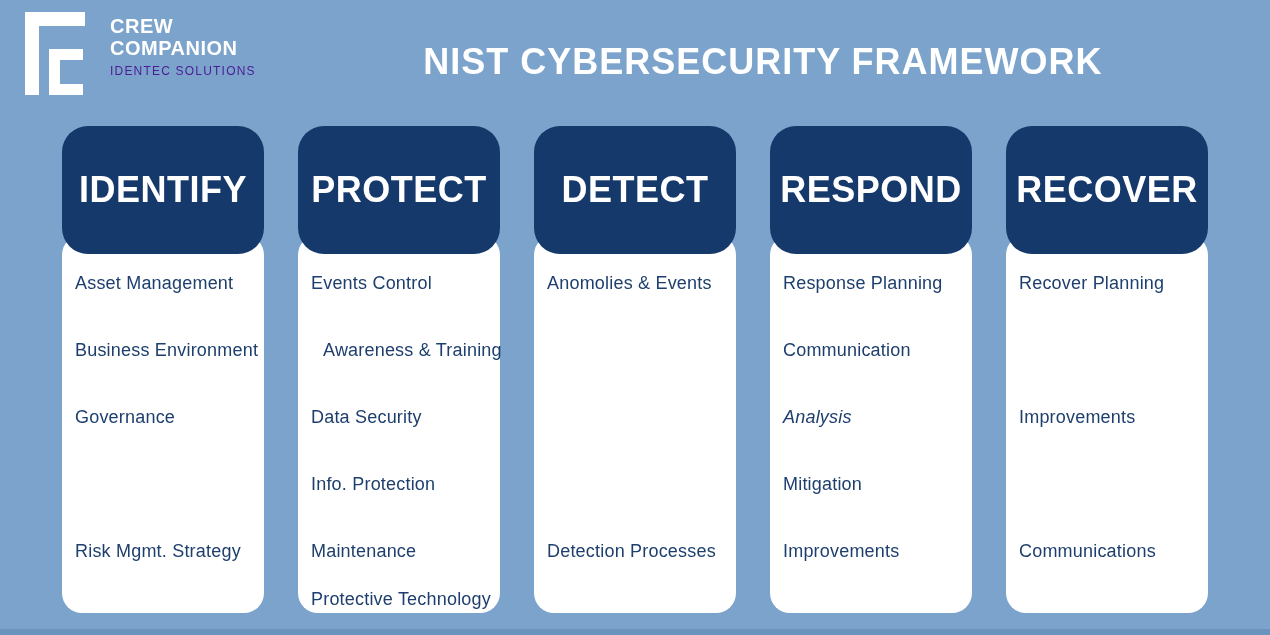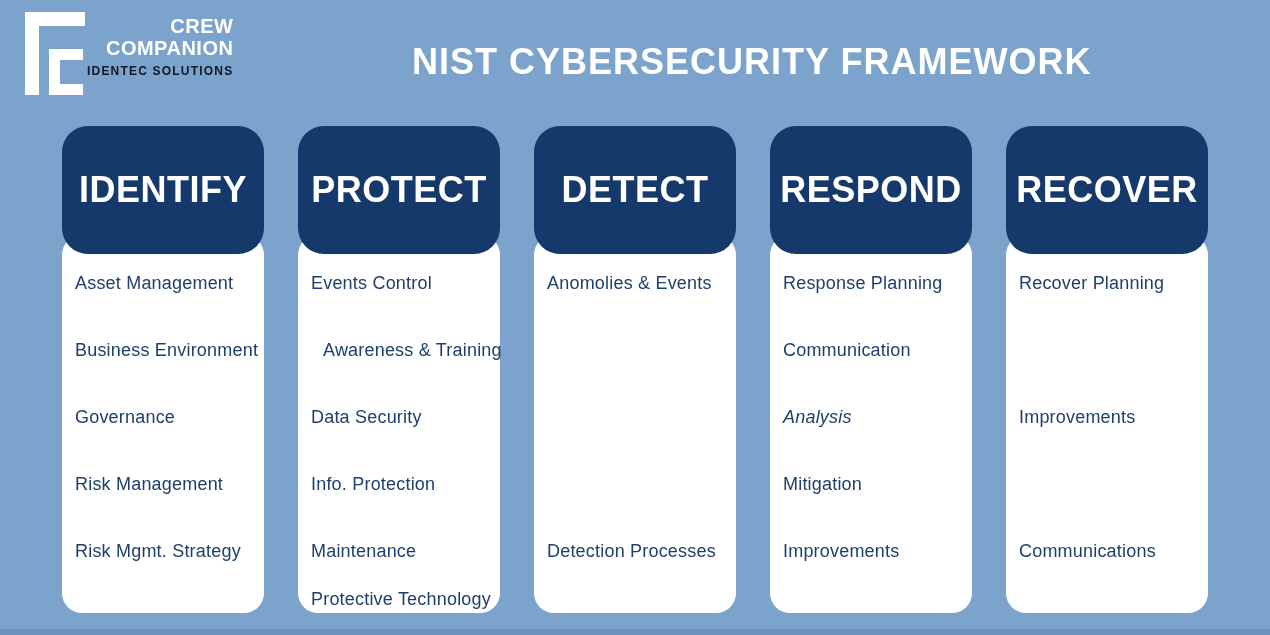--- a/index.html
+++ b/index.html
@@ -9,29 +9,29 @@
     --card:#FFFFFF;
     --strip:#6A94BD;
   }
   *{box-sizing:border-box;}
   html,body{margin:0;padding:0;}
   body{width:1270px;height:635px;font-family:"Liberation Sans",sans-serif;}
   .page{position:relative;width:1270px;height:635px;background:var(--bg);overflow:hidden;}
 
   
   .topbar{position:absolute;top:0;left:0;right:0;height:122px;display:flex;align-items:flex-start;}
-  .logo{display:flex;gap:2px;margin:12px 0 0 25px;text-align:right;}
+  .logo{display:flex;gap:25px;margin:12px 0 0 25px;}
   .logo-mark{position:relative;width:60px;height:83px;flex:0 0 auto;}
   .lm-outer{position:absolute;left:0;top:0;width:100%;height:100%;
     border-top:14px solid #fff;border-left:14px solid #fff;}
   .lm-inner{position:absolute;left:24px;top:37px;right:2px;bottom:0;
     border-top:11px solid #fff;border-left:11px solid #fff;border-bottom:11px solid #fff;}
   .logo-text{display:flex;flex-direction:column;justify-content:flex-start;padding-top:4px;}
   .brand-line{color:#fff;font-weight:bold;font-size:20px;line-height:1.08;letter-spacing:0.5px;}
-  .brand-sub{color:#0f172a;font-weight:bold;font-size:12px;letter-spacing:1.2px;margin-top:5px;}
+  .brand-sub{color:#4c1d95;font-weight:normal;font-size:12px;letter-spacing:1.2px;margin-top:5px;}
   .title{flex:1;margin:8px;text-align:center;color:#fff;font-weight:bold;font-size:36px;
     letter-spacing:1px;padding-top:33px;}
 
   
   .columns{position:absolute;left:62px;right:62px;top:122px;bottom:22px;display:flex;gap:34px;}
   .column{position:relative;flex:1;}
   .col-header{position:absolute;top:4px;left:0;right:0;height:128px;background:var(--navy);
     border-radius:26px;z-index:2;display:flex;align-items:center;justify-content:center;}
   .col-header-label{color:#fff;font-weight:bold;font-size:36px;letter-spacing:0.5px;}
   .col-body{position:absolute;top:113px;left:0;right:0;bottom:0;background:var(--card);
@@ -64,21 +64,20 @@
 
   <main class="columns" id="columns">
   <section class="column">
     <div class="col-header">
       <span class="col-header-label">IDENTIFY</span>
     </div>
     <div class="col-body">
           <div class="item" style="grid-row: 1;">Asset Management</div>
           <div class="item" style="grid-row: 2;">Business Environment</div>
           <div class="item" style="grid-row: 3;">Governance</div>
-          <div class="item" style="grid-row: 4;">Risk Management</div>
           <div class="item" style="grid-row: 5;">Risk Mgmt. Strategy</div>
         </div>
   </section>
 
   <section class="column">
     <div class="col-header">
       <span class="col-header-label">PROTECT</span>
     </div>
     <div class="col-body">
           <div class="item" style="grid-row: 1;">Events Control</div>

